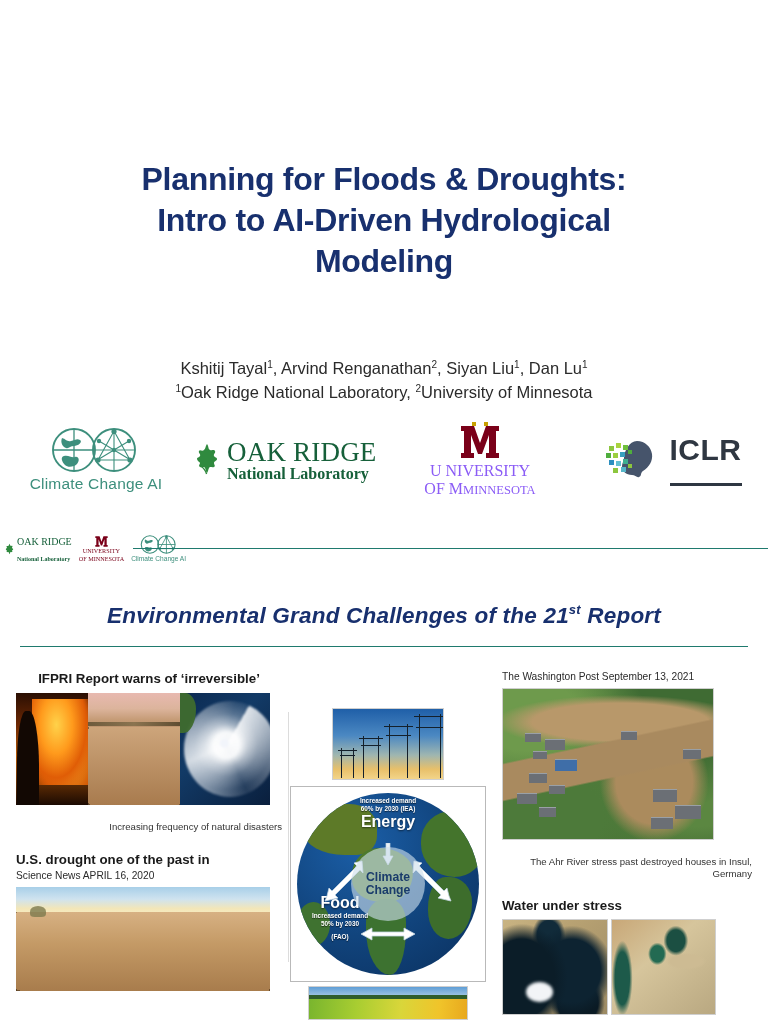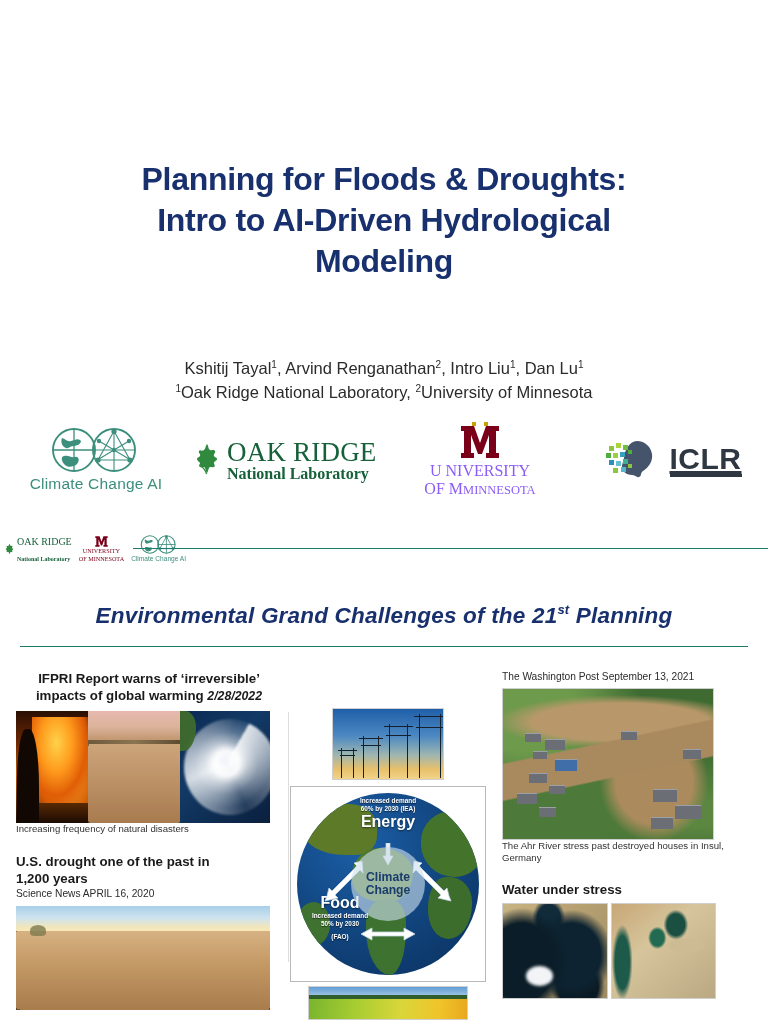--- a/index.html
+++ b/index.html
@@ -75,21 +75,21 @@
     font-family: "Liberation Serif", serif; color: #8b5cf6;
     font-size: 16px; line-height: 1.12; text-align: center;
   }
   .umn-big .l .sm { font-size: 12.5px; }
 
   
   .iclr { display: flex; align-items: center; gap: 7px; }
   .iclr .mosaic { width: 60px; height: 46px; }
   .iclr .word {
     color: #2f3742; font-weight: bold; font-size: 30px; letter-spacing: 0.5px;
-    border-bottom: 3px solid #2f3742; padding-bottom: 0; line-height: 1.05; text-decoration: underline;
+    border-bottom: 3px solid #2f3742; padding-bottom: 18px; line-height: 1.05;
   }
 
   
   .slide2 { position: absolute; left: 0; top: 530px; width: 768px; height: 494px; background: #fff; }
 
   .s2-header { position: absolute; left: 0; top: 0; width: 768px; height: 42px; }
   .s2-logos { position: absolute; left: 4px; top: 2px; display: flex; align-items: center; gap: 7px; }
   .mini-ornl { display: flex; align-items: center; gap: 2px; }
   .mini-ornl .leaf { width: 11px; height: 13px; }
   .mini-ornl .t { line-height: 1; }
@@ -124,21 +124,21 @@
   .col-left  { left: 16px;  top: 140px; width: 266px; }
   .col-mid   { left: 288px; top: 178px; width: 200px; }
   .col-right { left: 502px; top: 140px; width: 250px; }
 
   .headline {
     color: #1a1a1a; font-weight: bold; font-size: 13.3px; line-height: 1.28;
   }
   .headline.center { text-align: center; }
   .headline .date { font-weight: bold; font-style: italic; font-size: 12.3px; }
   .source { color: #2a2a2a; font-size: 10.2px; margin-top: 1px; line-height: 1.25; }
-  .caption { color: #333; font-size: 9.6px; line-height: 1.3; margin-top: 0; }
+  .caption { color: #333; font-size: 9.6px; line-height: 1.3; margin-top: 16px; text-align: right; }
 
   .photo { position: relative; overflow: hidden; background: #ddd; display: block; }
   .photo.bordered { border: 1px solid #cfcfcf; }
 
   
   .triptych { display: flex; width: 254px; height: 112px; margin-top: 6px; }
   .tp { position: relative; overflow: hidden; }
   .tp.fire { width: 72px; background: linear-gradient(180deg,#2a0f03 0%,#6b2703 28%,#b75a07 55%,#1b0a02 100%); }
   .tp.fire::before {
     content: ""; position: absolute; left: 16px; top: 6px; width: 58px; height: 86px;
@@ -314,21 +314,21 @@
     <h1 class="deck-title">
       <div>Planning for Floods &amp; Droughts:</div>
       <div>Intro to AI-Driven Hydrological</div>
       <div>Modeling</div>
     </h1>
 
     <div class="authors">
       <div>
         <span>Kshitij Tayal</span><sup>1</sup>,
         <span>Arvind Renganathan</span><sup>2</sup>,
-        <span>Intro Liu</span><sup>1</sup>,
+        <span>Siyan Liu</span><sup>1</sup>,
         <span>Dan Lu</span><sup>1</sup>
       </div>
       <div>
         <sup>1</sup><span>Oak Ridge National Laboratory</span>,
         <sup>2</sup><span>University of Minnesota</span>
       </div>
     </div>
 
     <div class="logo-row">
 
@@ -466,49 +466,44 @@
             </svg>
           </span>
           <span class="w">Climate Change AI</span>
         </div>
 
       </div>
       <div class="hdr-rule"></div>
     </div>
 
     <h2 class="s2-title">
-      <span>Environmental Grand Challenges of the 21</span><sup>st</sup><span> Planning</span>
+      <span>Environmental Grand Challenges of the 21</span><sup>st</sup><span> Report</span>
     </h2>
     <div class="s2-underline"></div>
 
     <div class="sep-vline"></div>
 
     <div class="col col-left">
 
       <div>
         <div class="headline center">
           <div>IFPRI Report warns of  ‘irreversible’</div>
-          <div>
-            <span>impacts of global warming</span>
-            <span class="date">2/28/2022</span>
-          </div>
         </div>
 
         <div class="triptych">
           <div class="tp fire"></div>
           <div class="tp drought"></div>
           <div class="tp hurricane"></div>
         </div>
         <div class="caption">Increasing frequency of  natural disasters</div>
       </div>
 
       <div style="margin-top:18px">
         <div class="headline">
           <div>U.S. drought one of the past in</div>
-          <div>1,200 years</div>
         </div>
         <div class="source">Science News APRIL 16, 2020</div>
         <div class="photo drought-field">
           <div class="sky"></div>
           <div class="ground"></div>
           <div class="shrub"></div>
         </div>
       </div>
 
     </div>

